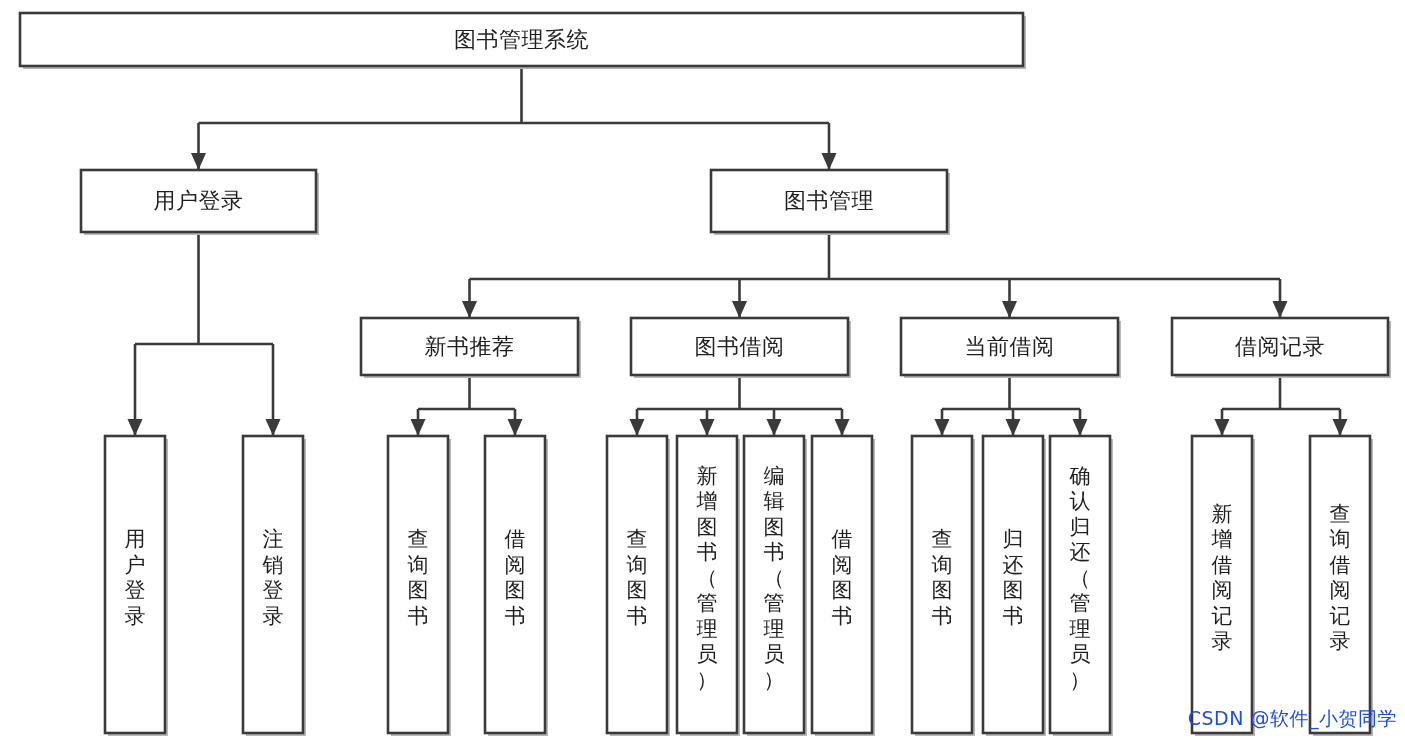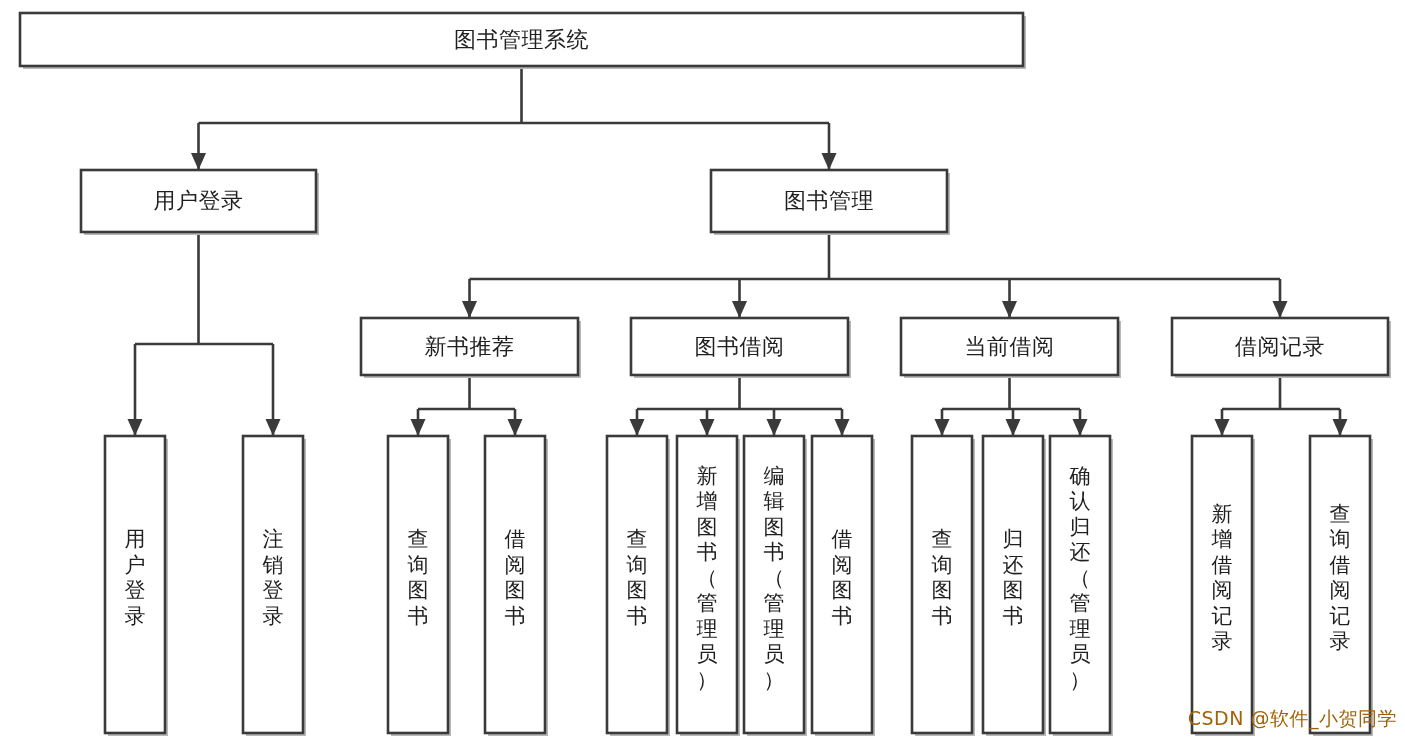--- a/index.html
+++ b/index.html
@@ -61,21 +61,21 @@
     font-size: 21px;
     fill: #1f1f1f;
     text-anchor: middle;
   }
   .watermark {
     position: absolute;
     right: 8px;
     bottom: 4px;
     font-family: "DejaVu Sans", "Liberation Sans", sans-serif;
     font-size: 19px;
-    color: #a16207;
+    color: #1d4ed8;
     white-space: nowrap;
     user-select: none;
     letter-spacing: 0.5px;
   }
 </style>
 </head>
 <body>
 
 <div id="diagram-root">
   <svg class="diagram-canvas" viewBox="0 0 1405 747" preserveAspectRatio="none">

